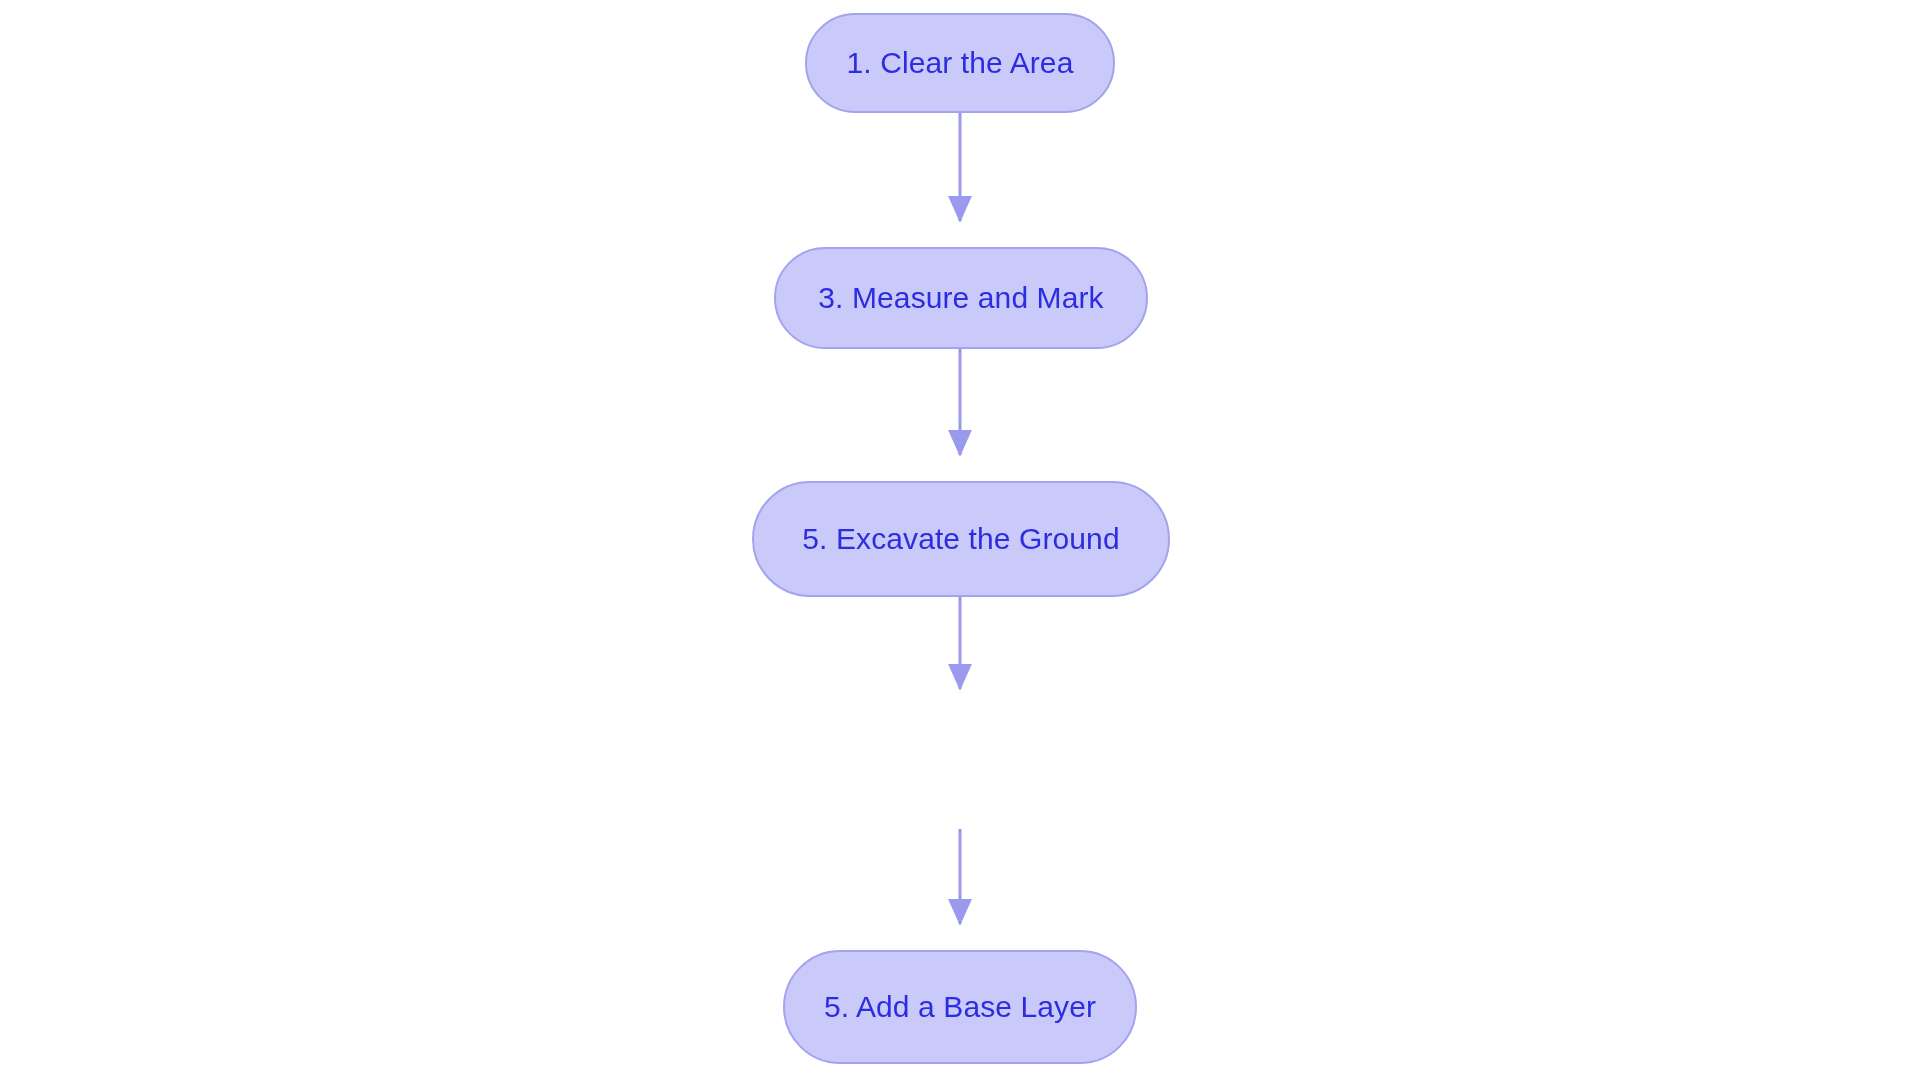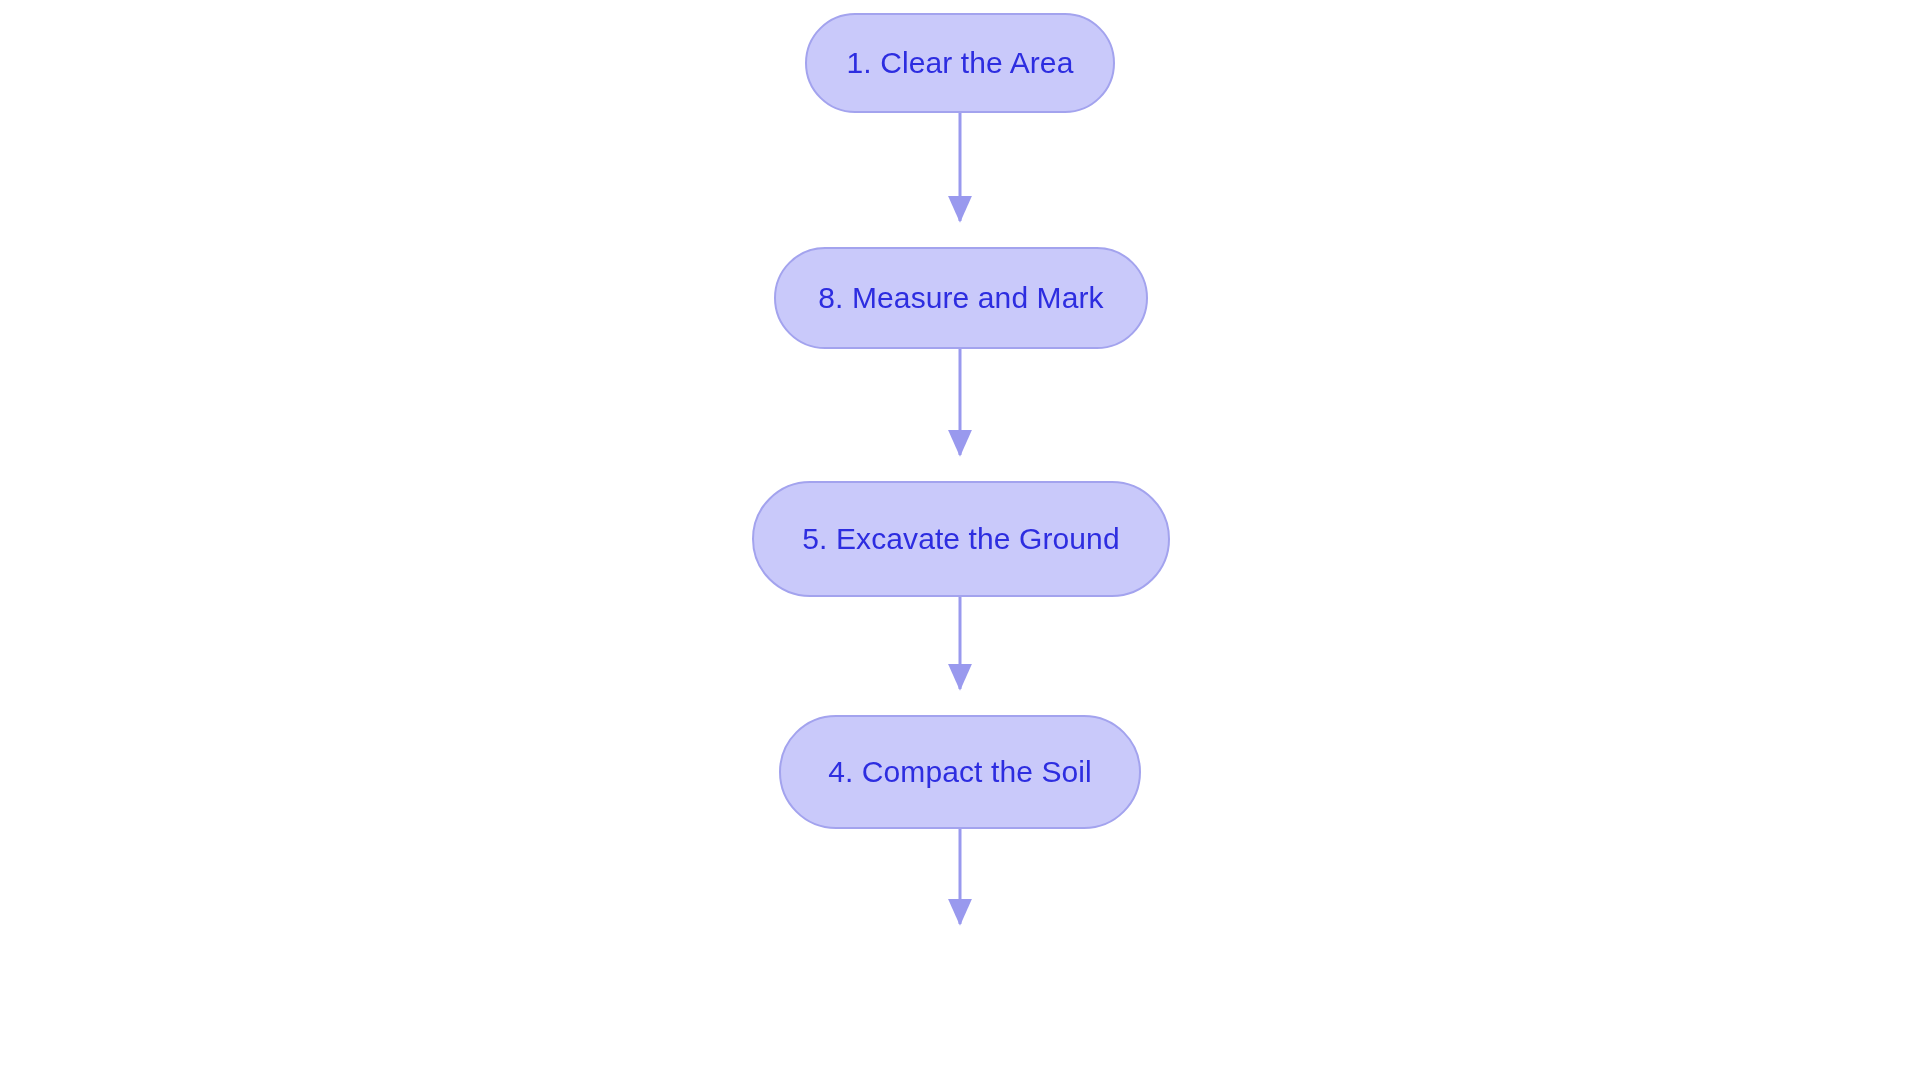--- a/index.html
+++ b/index.html
@@ -83,25 +83,25 @@
     <g>
       <line x1="960" y1="829" x2="960" y2="924" stroke="#9999ee" stroke-width="3" marker-end="url(#arrowhead)"></line>
     </g>
   </svg>
 
   <div class="node node-1">
     <span class="node-label">1. Clear the Area</span>
   </div>
 
   <div class="node node-2">
-    <span class="node-label">8. Measure and Mark</span>
+    <span class="node-label">3. Measure and Mark</span>
   </div>
 
   <div class="node node-3">
     <span class="node-label">5. Excavate the Ground</span>
   </div>
 
-  <div class="node node-4">
-    <span class="node-label">4. Compact the Soil</span>
+
+  <div class="node node-5">
+    <span class="node-label">5. Add a Base Layer</span>
   </div>
-
 
 </div>
 
 </body></html>

